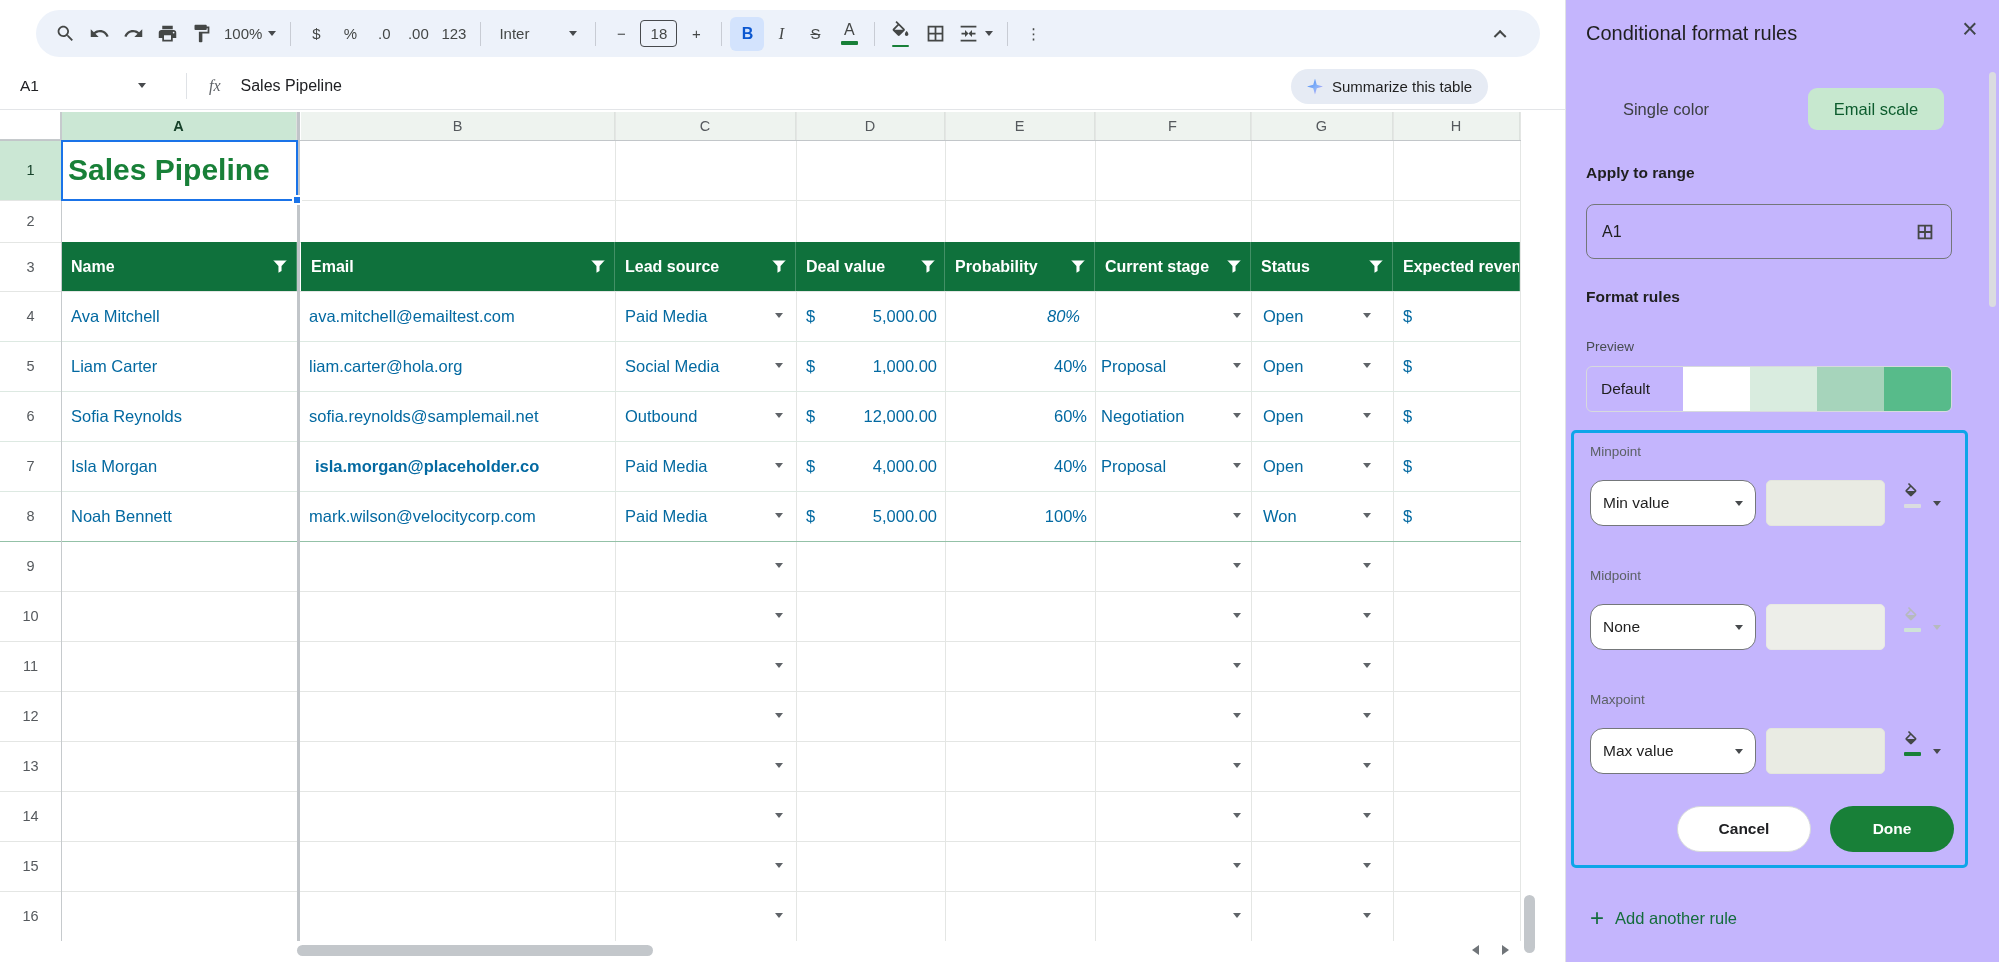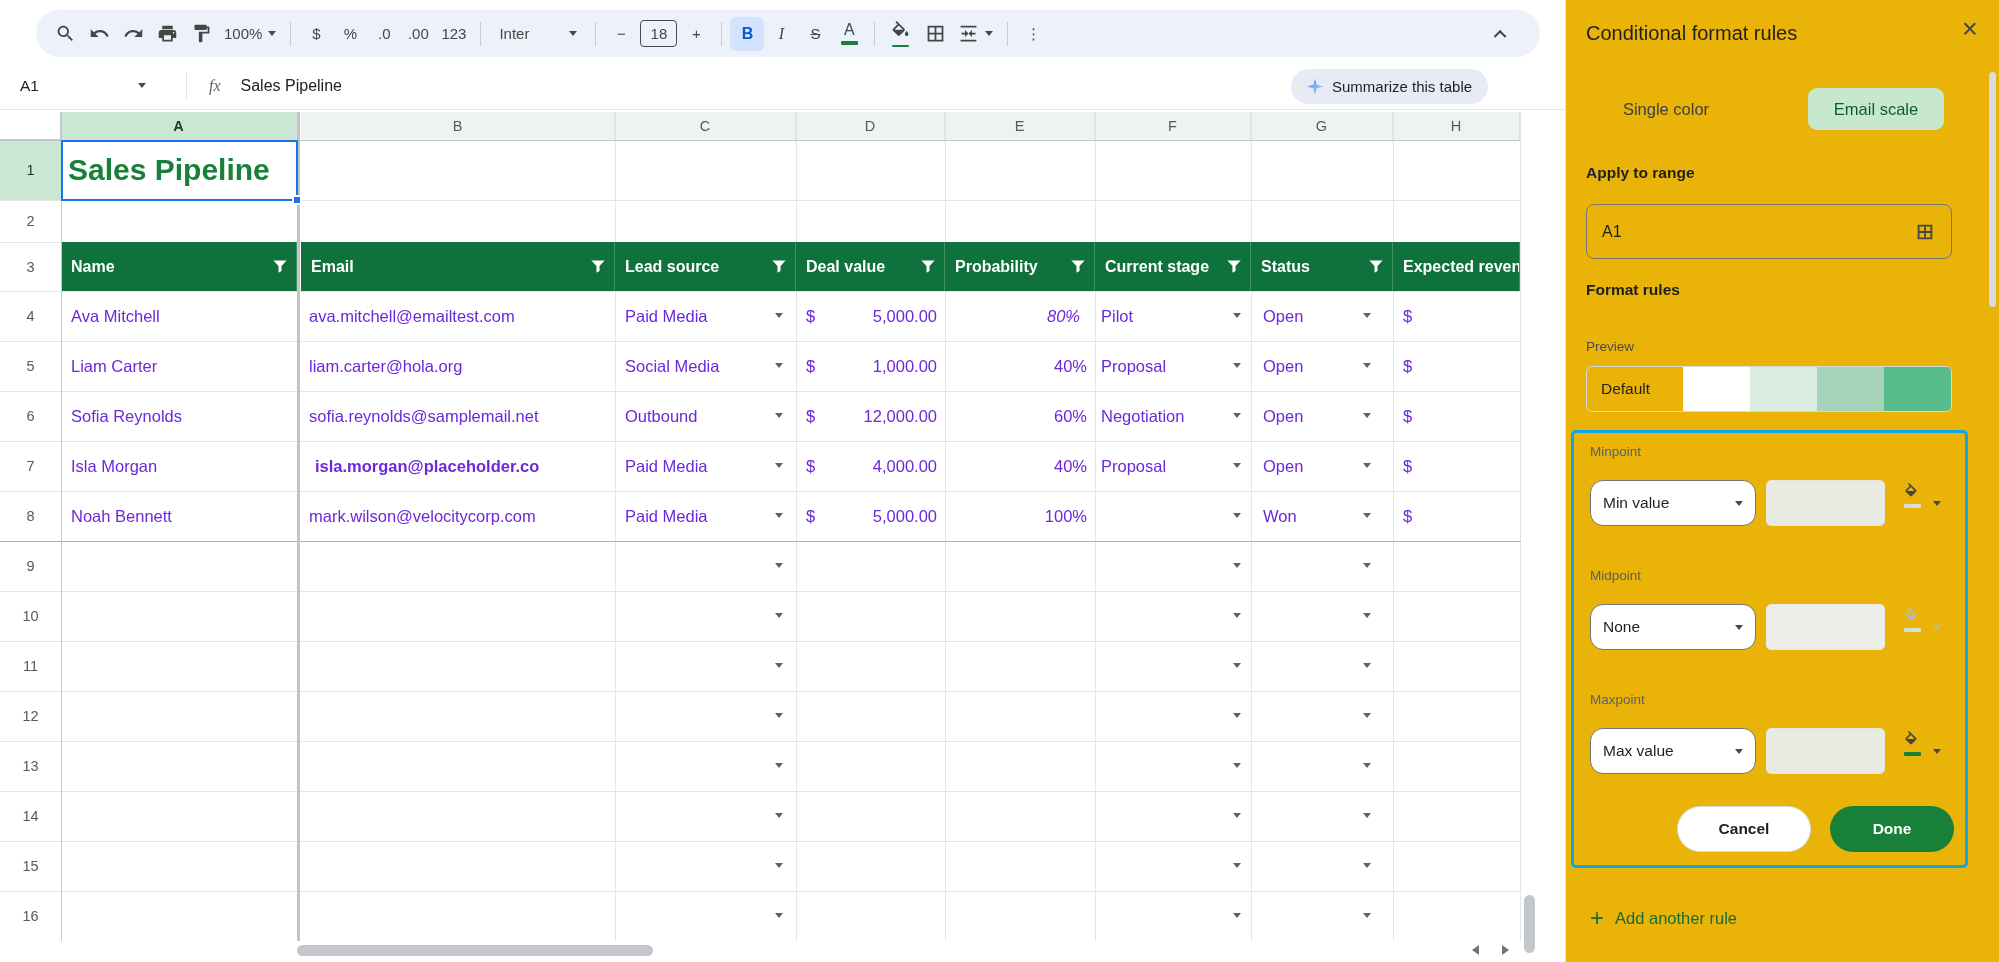--- a/index.html
+++ b/index.html
@@ -41,44 +41,44 @@
   .colhead{position:absolute;top:0;height:28px;background:#eef3ef;display:flex;align-items:center;justify-content:center;font-size:14.5px;color:#55595d;border-right:1px solid #dde2de}
   .colhead.sel{background:#cbe7d4;color:#17422a;font-weight:700}
   .rowhead{position:absolute;left:0;width:61px;display:flex;align-items:center;justify-content:center;font-size:14.5px;color:#55595d;background:#fff}
   .rowhead.sel{background:#cbe7d4;color:#17422a}
   .corner{position:absolute;left:0;top:0;width:61px;height:28px;background:#fff;border-right:1px solid #c6cacd;border-bottom:1px solid #c6cacd;z-index:3}
   .vline{position:absolute;top:0;width:1px;height:829px;background:#e4e6e4}
   .hline{position:absolute;left:0;width:1521px;height:1px;background:#e4e6e4}
   .frozen{position:absolute;top:0;width:3px;height:829px;background:#c1c5c9;z-index:6}
   .thcell{position:absolute;background:#0f713c;color:#fff;display:flex;align-items:center;padding:0 10px;font-size:16px;font-weight:700;overflow:hidden;z-index:2;border-right:1px solid rgba(255,255,255,.22);white-space:nowrap}
   .funnel{position:absolute;right:9px;top:50%;transform:translateY(-50%);width:14px;height:13px;background:#fff;clip-path:polygon(0 0,100% 0,61% 46%,61% 84%,39% 98%,39% 46%)}
-  .gcell{position:absolute;display:flex;align-items:center;overflow:hidden;font-size:16.5px;color:#6d28d9;white-space:nowrap;z-index:2}
+  .gcell{position:absolute;display:flex;align-items:center;overflow:hidden;font-size:16.5px;color:#0369a1;white-space:nowrap;z-index:2}
   .gcell .cur{flex:none}
   .cellcaret{position:absolute;z-index:3;border-left:4.5px solid transparent;border-right:4.5px solid transparent;border-top:5.5px solid #5f6368;width:0;height:0}
   .a1box{position:absolute;border:2px solid #1a73e8;z-index:7;pointer-events:none;background:transparent}
   .a1handle{position:absolute;width:10px;height:10px;background:#1a73e8;border:2px solid #fff;z-index:8}
   .a1text{position:absolute;display:flex;align-items:center;font-size:30px;font-weight:700;color:#188038;z-index:2;padding-left:7px;white-space:nowrap;overflow:hidden}
 
   
   .vscroll-thumb{position:absolute;left:1524px;top:895px;width:11px;height:58px;background:#c3c7cb;border-radius:6px}
   .hscroll-thumb{position:absolute;left:297px;top:945px;width:356px;height:11px;background:#c3c7cb;border-radius:6px}
   .scroll-arrow{position:absolute;width:0;height:0;border-top:5.5px solid transparent;border-bottom:5.5px solid transparent}
   .scroll-arrow.left{left:1472px;top:945px;border-right:7px solid #707579}
   .scroll-arrow.right{left:1502px;top:945px;border-left:7px solid #707579}
 
   
-  .panel{position:absolute;left:1565px;top:0;width:434px;height:962px;background:#eab308;border-left:1px solid #e0e2e5}
+  .panel{position:absolute;left:1565px;top:0;width:434px;height:962px;background:#c4b5fd;border-left:1px solid #e0e2e5}
   .p-title{position:absolute;left:20px;top:22px;font-size:20px;color:#1f1f1f}
   .p-close{position:absolute;left:387px;top:12px;font-size:27px;color:#40454a;width:34px;height:34px;display:flex;align-items:center;justify-content:center}
   .p-tab{position:absolute;top:88px;height:42px;display:flex;align-items:center;justify-content:center;font-size:16.5px}
   .p-tab.single{left:20px;width:160px;color:#3d4043;font-weight:500}
   .p-tab.scale{left:242px;width:136px;background:#c7e8cf;color:#0d5c2e;font-weight:500;border-radius:9px}
   .p-label{position:absolute;left:20px;font-size:15.5px;color:#1f1f1f;font-weight:600}
   .p-label.apply{top:164px}
-  .p-label.rules{top:281px}
+  .p-label.rules{top:288px}
   .p-sublabel{position:absolute;left:20px;font-size:13.5px;color:#474c51}
   .p-sublabel.preview{top:339px}
   .p-range{position:absolute;left:20px;top:204px;width:366px;height:55px;border:1px solid #74777a;border-radius:8px;display:flex;align-items:center;padding:0 15px;font-size:16px;color:#1f1f1f}
   .p-range-icon{margin-left:auto;width:22px;height:22px}
   .p-range-icon svg{width:22px;height:22px;display:block}
   .p-preview{position:absolute;left:20px;top:366px;width:366px;height:46px;border:1px solid #d7dadd;border-radius:6px;display:flex;align-items:stretch;overflow:hidden}
   .p-preview-name{display:flex;align-items:center;padding-left:14px;width:96px;font-size:15.5px;color:#1f1f1f;flex:none}
   .p-scale{flex:1;display:flex}
   .p-scale i{flex:1}
   .rulebox{position:absolute;left:5px;top:430px;width:397px;height:438px;border:3px solid #0ea5e9;border-radius:5px}
@@ -316,21 +316,20 @@
       </div>
       <div class="gcell" style="left: 61px; top: 179px; width: 236px; height: 50px; padding-left: 10px;">Ava Mitchell</div>
       <div class="gcell" style="left: 301px; top: 179px; width: 314px; height: 50px; padding-left: 8px;">ava.mitchell@emailtest.com</div>
       <div class="gcell" style="left: 615px; top: 179px; width: 181px; height: 50px; padding-left: 10px;">Paid Media</div>
       <div class="cellcaret" style="left: 775px; top: 201px;"></div>
       <div class="gcell" style="left: 796px; top: 179px; width: 149px; height: 50px; justify-content: space-between; padding: 0px 8px 0px 10px;">
         <span class="cur">$</span>
         <span class="amt">5,000.00</span>
       </div>
       <div class="gcell" style="left: 938px; top: 179px; width: 150px; height: 50px; justify-content: flex-end; padding-right: 8px; font-style: italic;">80%</div>
-      <div class="gcell" style="left: 1095px; top: 179px; width: 156px; height: 50px; padding-left: 6px;">Pilot</div>
       <div class="cellcaret" style="left: 1233px; top: 201px;"></div>
       <div class="gcell" style="left: 1251px; top: 179px; width: 142px; height: 50px; padding-left: 12px;">Open</div>
       <div class="cellcaret" style="left: 1363px; top: 201px;"></div>
       <div class="gcell" style="left: 1393px; top: 179px; width: 127px; height: 50px;">
         <span style="display: flex; align-items: center; justify-content: space-between; width: 200px; height: 100%; padding: 0px 8px 0px 10px; flex: 0 0 auto;">
           <span class="cur">$</span>
         </span>
       </div>
       <div class="gcell" style="left: 61px; top: 229px; width: 236px; height: 50px; padding-left: 10px;">Liam Carter</div>
       <div class="gcell" style="left: 301px; top: 229px; width: 314px; height: 50px; padding-left: 8px;">liam.carter@hola.org</div>

